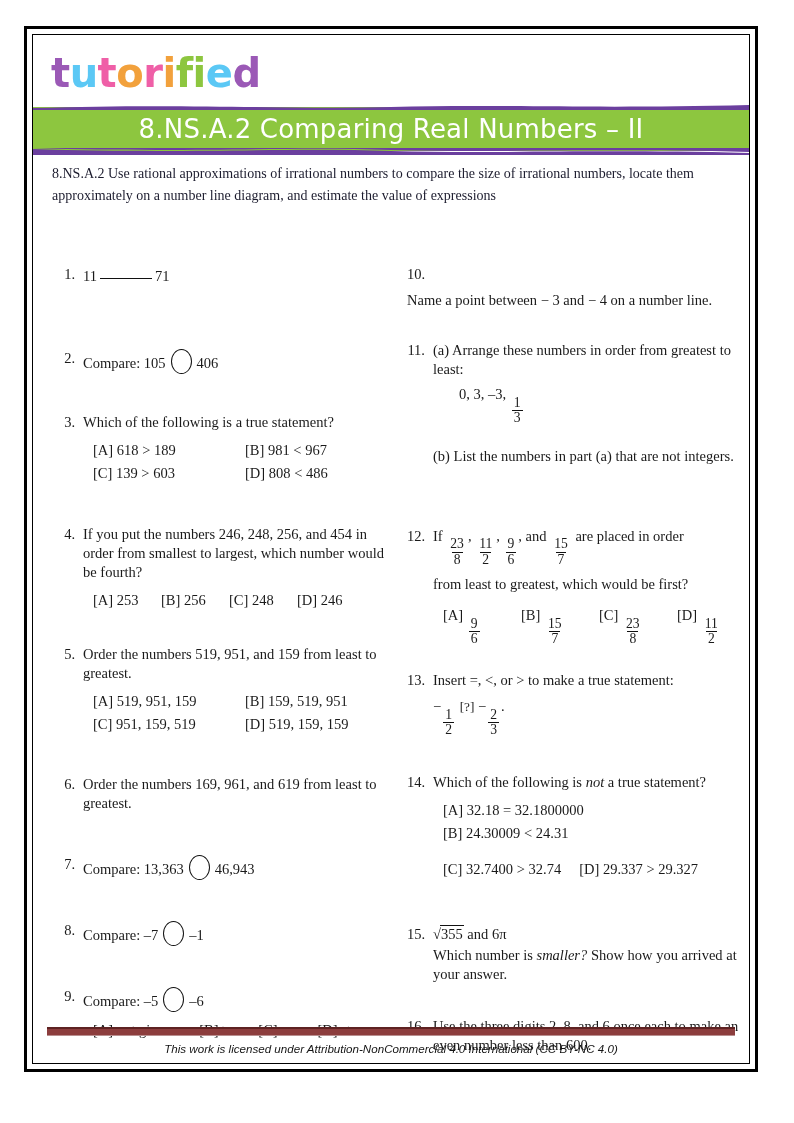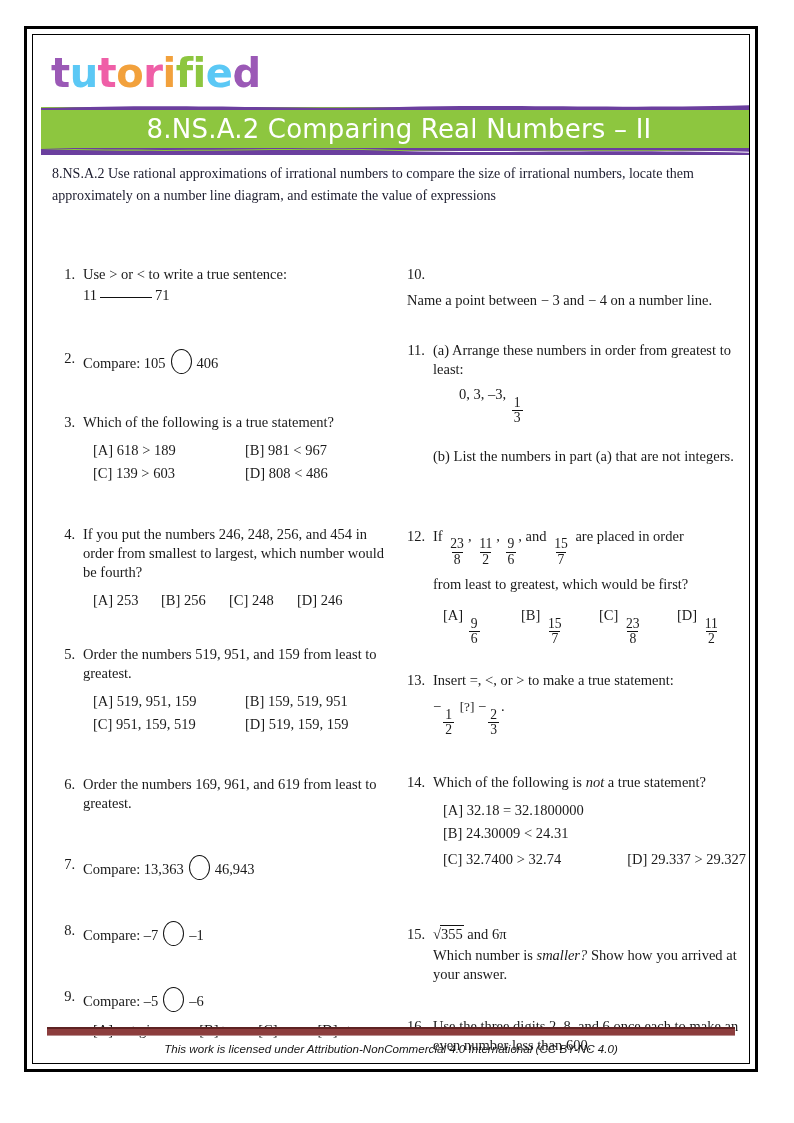--- a/index.html
+++ b/index.html
@@ -54,21 +54,21 @@
     font-weight: bold;
     letter-spacing: -0.5px;
     line-height: 1;
     white-space: nowrap;
   }
   .logo .lt { display: inline-block; }
 
   
   .banner {
     position: absolute;
-    left: 8px;
+    left: 0;
     top: 68px;
     width: 100%;
     height: 52px;
   }
   .banner-bar {
     position: absolute;
     left: 0;
     top: 4px;
     width: 100%;
     height: 44px;
@@ -264,21 +264,20 @@
 
     <div class="standard">8.NS.A.2 Use rational approximations of irrational numbers to compare the size of irrational numbers, locate them approximately on a number line diagram, and estimate the value of expressions</div>
 
     <div class="columns">
 
       <div class="col left">
 
         <div class="q" style="top:38px;">
           <span class="q-num">1.</span>
           <span class="q-body">
-            <span class="q-text">Use &gt; or &lt; to write a true sentence:</span>
             <span class="q-sub">
               <span>11</span><span class="blank-line"></span><span>71</span>
             </span>
           </span>
         </div>
 
         <div class="q" style="top:122px;">
           <span class="q-num">2.</span>
           <span class="q-body">
             <span class="q-text">
@@ -477,21 +476,21 @@
           <span class="q-num">14.</span>
           <span class="q-body">
             <span class="q-text"><span>Which of the following is</span> <span class="ital">not</span> <span>a true statement?</span></span>
             <span class="choices">
               <span class="choice-row">
                 <span class="choice"><span>[A]</span> <span>32.18 = 32.1800000</span></span>
               </span>
               <span class="choice-row" style="">
                 <span class="choice"><span>[B]</span> <span>24.30009 &lt; 24.31</span></span>
               </span>
-              <span class="choice-row" style="margin-top:7px;gap:48px;">
+              <span class="choice-row" style="margin-top:17px;">
                 <span class="choice" style="margin-right:18px;"><span>[C]</span> <span>32.7400 &gt; 32.74</span></span>
                 <span class="choice"><span>[D]</span> <span>29.337 &gt; 29.327</span></span>
               </span>
             </span>
           </span>
         </div>
 
         <div class="q" style="top:698px;">
           <span class="q-num">15.</span>
           <span class="q-body">

